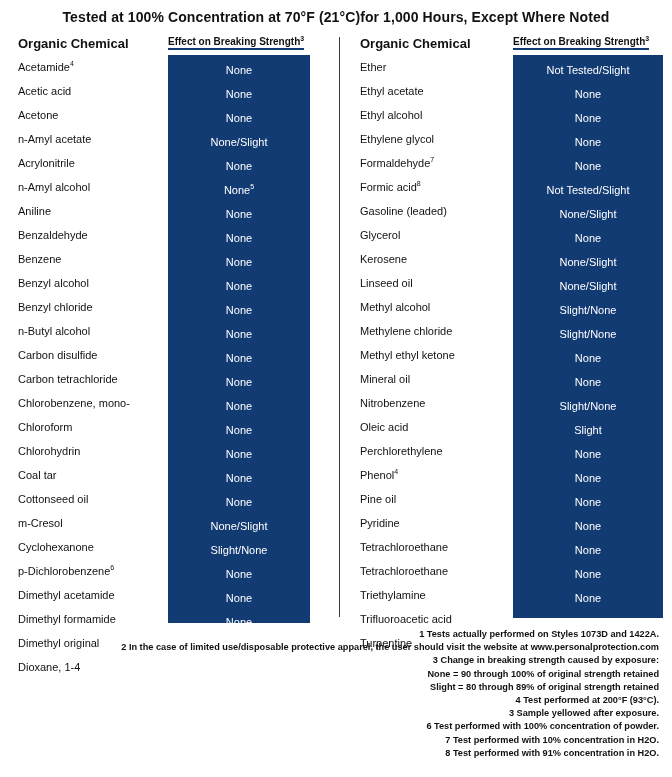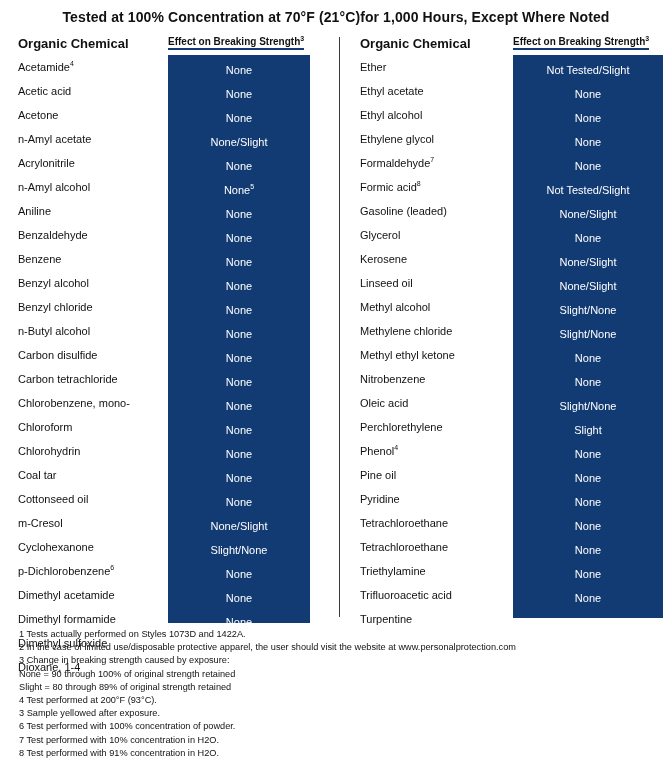--- a/index.html
+++ b/index.html
@@ -119,21 +119,22 @@
     position: absolute;
     left: 19px;
     top: 628px;
     width: 640px;
   }
   .fn {
     font-size: 9.2px;
     line-height: 13.2px;
     color: #111;
     white-space: nowrap;
-    font-weight: 400;
+    font-weight: 700;
+    text-align: right;
   }
 </style>
 </head>
 <body>
 
 <div class="title">Tested at 100% Concentration at 70°F (21°C)for 1,000 Hours, Except Where Noted</div>
 
 <div class="divider"></div>
 
 <div class="half left">
@@ -188,21 +189,21 @@
         <div class="name-cell">Chlorobenzene, mono-</div>
         <div class="name-cell">Chloroform</div>
         <div class="name-cell">Chlorohydrin</div>
         <div class="name-cell">Coal tar</div>
         <div class="name-cell">Cottonseed oil</div>
         <div class="name-cell">m-Cresol</div>
         <div class="name-cell">Cyclohexanone</div>
         <div class="name-cell">p-Dichlorobenzene<sup>6</sup></div>
         <div class="name-cell">Dimethyl acetamide</div>
         <div class="name-cell">Dimethyl formamide</div>
-        <div class="name-cell">Dimethyl sulfoxide</div>
+        <div class="name-cell">Dimethyl original</div>
         <div class="name-cell">Dioxane, 1-4</div>
       </div>
   </div>
 </div>
 
 <div class="half right">
   <div class="hdr">
     <div class="h-chem">Organic Chemical</div>
     <div class="h-eff"><span>Effect on Breaking Strength</span><sup>3</sup></div>
   </div>
@@ -241,20 +242,21 @@
         <div class="name-cell">Ethylene glycol</div>
         <div class="name-cell">Formaldehyde<sup>7</sup></div>
         <div class="name-cell">Formic acid<sup>8</sup></div>
         <div class="name-cell">Gasoline (leaded)</div>
         <div class="name-cell">Glycerol</div>
         <div class="name-cell">Kerosene</div>
         <div class="name-cell">Linseed oil</div>
         <div class="name-cell">Methyl alcohol</div>
         <div class="name-cell">Methylene chloride</div>
         <div class="name-cell">Methyl ethyl ketone</div>
+        <div class="name-cell">Mineral oil</div>
         <div class="name-cell">Nitrobenzene</div>
         <div class="name-cell">Oleic acid</div>
         <div class="name-cell">Perchlorethylene</div>
         <div class="name-cell">Phenol<sup>4</sup></div>
         <div class="name-cell">Pine oil</div>
         <div class="name-cell">Pyridine</div>
         <div class="name-cell">Tetrachloroethane</div>
         <div class="name-cell">Tetrachloroethane</div>
         <div class="name-cell">Triethylamine</div>
         <div class="name-cell">Trifluoroacetic acid</div>

